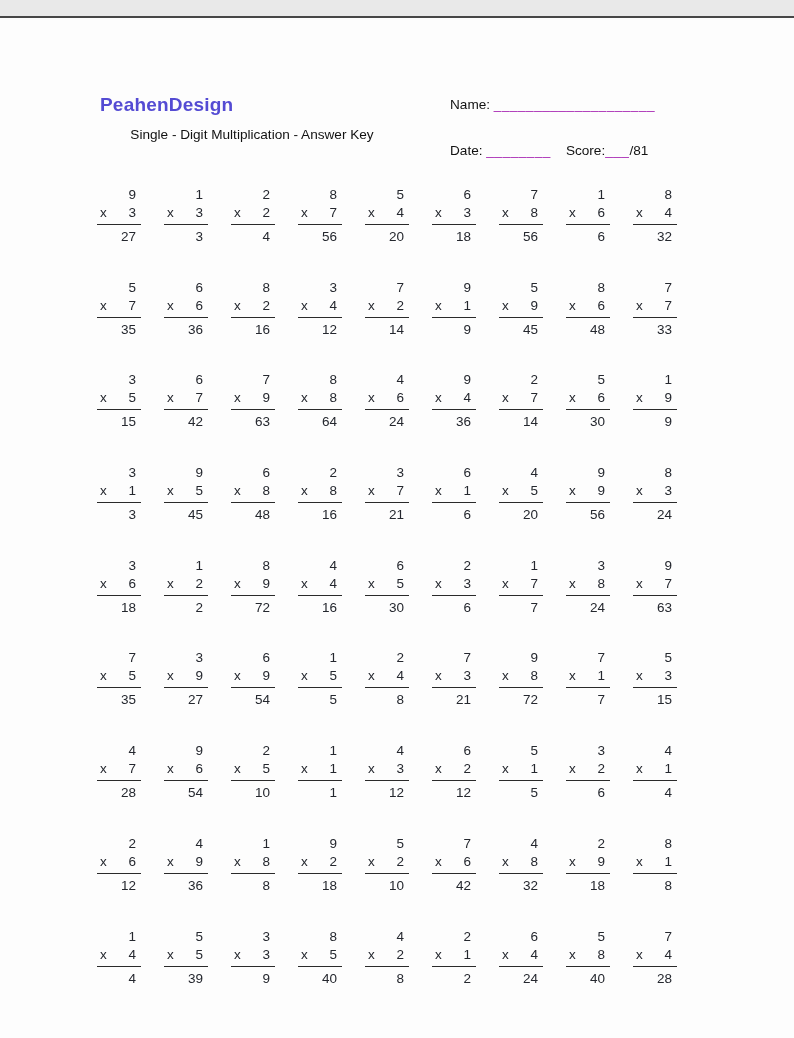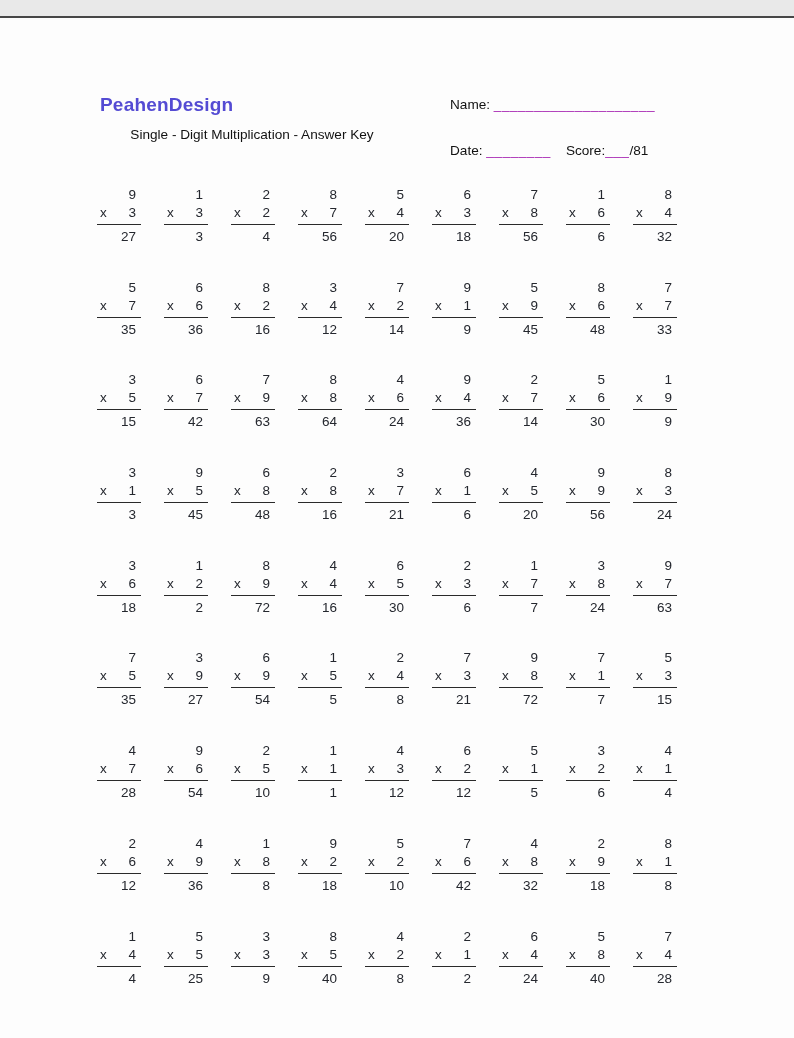--- a/index.html
+++ b/index.html
@@ -713,21 +713,21 @@
             <span class="p-bot">4</span>
           </div>
           <div class="p-ans">4</div>
         </div>
         <div class="prob">
           <div class="p-top">5</div>
           <div class="p-mid">
             <span class="p-x">x</span>
             <span class="p-bot">5</span>
           </div>
-          <div class="p-ans">25</div>
+          <div class="p-ans">39</div>
         </div>
         <div class="prob">
           <div class="p-top">3</div>
           <div class="p-mid">
             <span class="p-x">x</span>
             <span class="p-bot">3</span>
           </div>
           <div class="p-ans">9</div>
         </div>
         <div class="prob">

